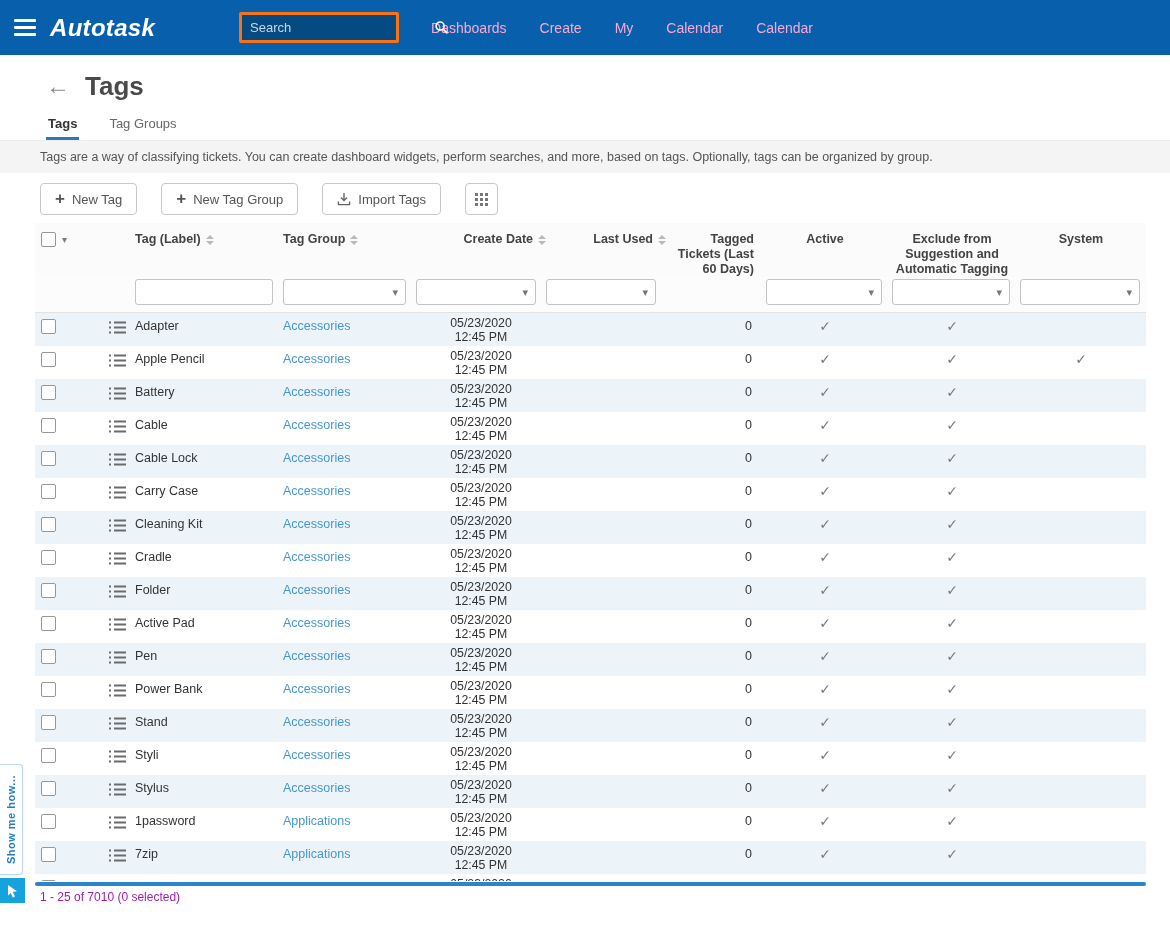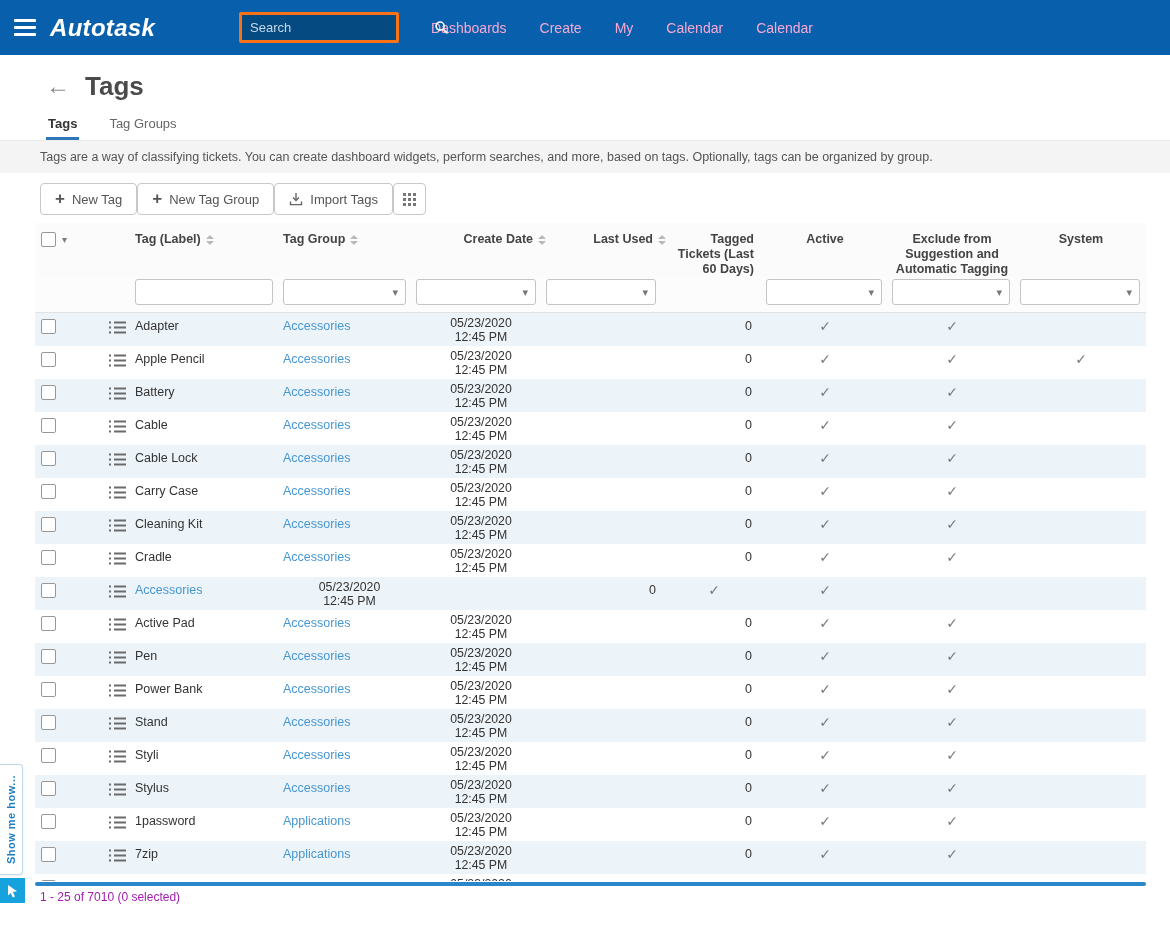--- a/index.html
+++ b/index.html
@@ -24,21 +24,21 @@
   .back::before { content:"←"; }
   .page-title { font-size:26px; color:#4a4a4a; font-weight:600; }
 
   .tabs { display:flex; gap:28px; margin-left:46px; height:33px; align-items:flex-end; }
   .tab { font-size:13px; color:#666; padding:6px 2px 9px; cursor:pointer; }
   .tab.active { color:#333; font-weight:700; border-bottom:3px solid #2e77b8; padding-bottom:6px; }
 
   .descband { background:#f4f4f4; border-top:1px solid #ececec; padding:9px 20px 9px 40px; font-size:12.5px; color:#555; }
 
   
-  .toolbar { display:flex; gap:0; margin:10px 0 0 40px; }
+  .toolbar { display:flex; gap:24px; margin:10px 0 0 40px; }
   .btn { display:inline-flex; align-items:center; gap:7px; background:#fff; border:1px solid #c8c8c8; border-radius:4px; height:32px; padding:0 14px; font-size:13px; color:#555; cursor:pointer; font-family:inherit; }
   .plus::before { content:"+"; font-size:17px; font-weight:700; color:#555; line-height:14px; }
   .iconbtn { width:33px; padding:0; justify-content:center; }
 
   
   .grid { margin:8px 24px 0 35px; width:1111px; }
   .thead, .filters, .trow { display:grid; grid-template-columns:65px 35px 148px 133px 130px 120px 96px 126px 128px 130px; }
   .cell { box-sizing:border-box; }
 
   .thead { background:#fbfbfb; min-height:54px; font-size:12.5px; color:#444; font-weight:700; }
@@ -489,20 +489,21 @@
               <svg width="17" height="13" viewBox="0 0 17 13" fill="#6b6b6b">
                 <rect x="0" y="0.5" width="2" height="2"></rect>
                 <rect x="5" y="0.5" width="12" height="2"></rect>
                 <rect x="0" y="5.5" width="2" height="2"></rect>
                 <rect x="5" y="5.5" width="12" height="2"></rect>
                 <rect x="0" y="10.5" width="2" height="2"></rect>
                 <rect x="5" y="10.5" width="12" height="2"></rect>
               </svg>
             </span>
           </div>
+          <div class="cell c-labelcell">Folder</div>
           <div class="cell c-groupcell"><a class="link">Accessories</a></div>
           <div class="cell c-date">
             <div>05/23/2020</div>
             <div>12:45 PM</div>
           </div>
           <div class="cell"></div>
           <div class="cell c-tagged">0</div>
           <div class="cell c-check"><span class="check"></span></div>
           <div class="cell c-check"><span class="check"></span></div>
           <div class="cell c-check"><span class="check" style="visibility: hidden;"></span></div>

